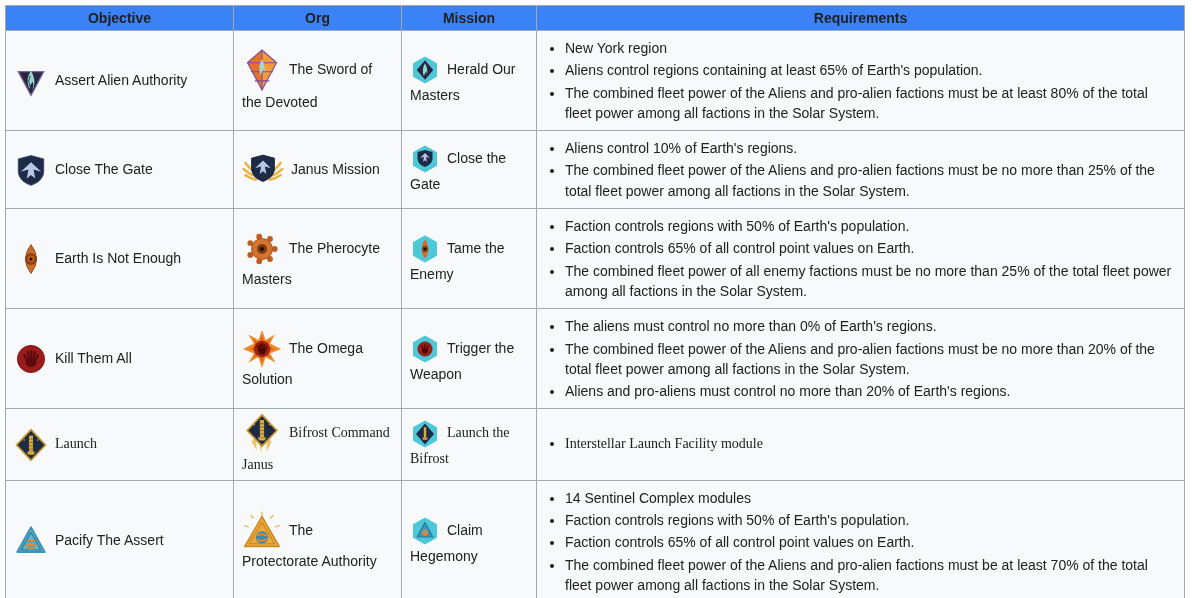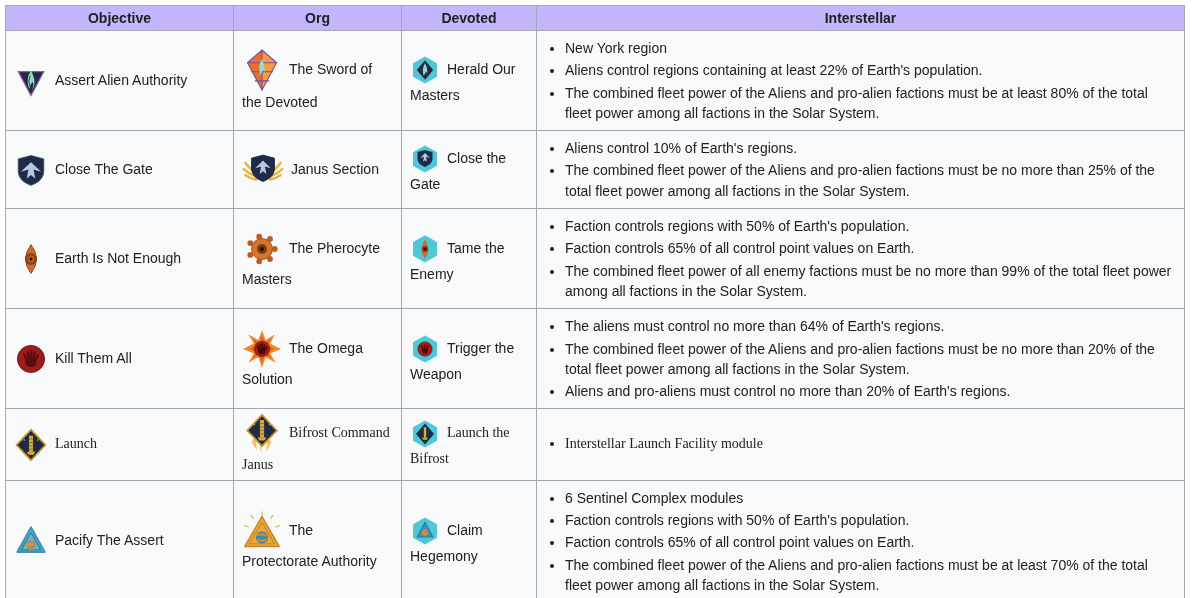--- a/index.html
+++ b/index.html
@@ -3,21 +3,21 @@
 <meta charset="utf-8">
 <style>
   html,body{margin:0;padding:0;background:#ffffff;}
   body{font-family:"Liberation Sans", sans-serif;color:#202122;}
   .page{width:1192px;height:598px;box-sizing:border-box;padding:5px;}
   table.wikitable{
     border-collapse:collapse;table-layout:fixed;width:1180px;height:588px;
     background:#f8f9fa;border:1px solid #a2a9b1;font-size:14px;
   }
   th,td{border:1px solid #a2a9b1;box-sizing:border-box;}
-  th{background:#c4b5fd;font-weight:bold;text-align:center;padding:4px 6px;height:23px;}
+  th{background:#3b82f6;font-weight:bold;text-align:center;padding:4px 6px;height:23px;}
   td{vertical-align:middle;padding:4px 8px;line-height:1.45;}
   tbody tr:nth-child(1){height:86px;}
   tbody tr:nth-child(2){height:64px;}
   tbody tr:nth-child(3){height:82px;}
   tbody tr:nth-child(4){height:83px;}
   tbody tr:nth-child(5){height:58px;font-family:Liberation Serif, serif;}
   tbody tr:nth-child(6){height:101px;}
   tbody tr:nth-child(7){height:88px;}
   .icon{display:inline-block;vertical-align:middle;margin-right:7px;}
   .icon svg{display:block;}
@@ -33,22 +33,22 @@
   <colgroup>
         <col style="width:228px">
         <col style="width:168px">
         <col style="width:135px">
         <col>
       </colgroup>
   <thead>
     <tr>
       <th>Objective</th>
       <th>Org</th>
-      <th>Devoted</th>
-      <th>Interstellar</th>
+      <th>Mission</th>
+      <th>Requirements</th>
     </tr>
   </thead>
   <tbody>
 
     <tr>
       <td>
         <span class="icon"><svg width="34" height="34" viewBox="0 0 40 40">
           <polygon points="20,37 5,9 35,9" fill="#2a2540" stroke="#7a68a0" stroke-width="1.5"></polygon>
           <path d="M20 8 Q13 18 18 29 Q19 24 22 21 Q24 26 20.5 31 Q28 23 20 8 Z" fill="#8fd8cf"></path>
           <path d="M19 14 Q16 20 18.5 26" stroke="#2a2540" stroke-width="1" fill="none"></path>
@@ -68,21 +68,21 @@
       <td>
         <span class="icon"><svg width="30" height="30" viewBox="0 0 40 40">
           <polygon points="20,2 36,11 36,29 20,38 4,29 4,11" fill="#4ec7d6"></polygon>
           <polygon points="20,7 31,20 20,33 9,20" fill="#2a2540"></polygon>
           <path d="M20 11 Q15 19 18.5 28 Q19.5 24 22 21.5 Q23.5 25 20.5 29 Q26 22 20 11 Z" fill="#8fd8cf"></path>
         </svg></span><span>Herald Our Masters</span>
       </td>
       <td class="req">
         <ul>
           <li>New York region</li>
-          <li>Aliens control regions containing at least 22% of Earth's population.</li>
+          <li>Aliens control regions containing at least 65% of Earth's population.</li>
           <li>The combined fleet power of the Aliens and pro-alien factions must be at least 80% of the total fleet power among all factions in the Solar System.</li>
         </ul>
       </td>
     </tr>
 
     <tr>
       <td>
         <span class="icon"><svg width="34" height="34" viewBox="0 0 40 40">
           <path d="M20 3 L35 7 V21 C35 30 28 35.5 20 38 C12 35.5 5 30 5 21 V7 Z" fill="#1d2b47" stroke="#39486b"></path>
           <path d="M20 11 L8 22 L17 19.5 L15 30 L20 26 L25 30 L23 19.5 L32 22 Z" fill="#b9c7e6"></path>
@@ -94,21 +94,21 @@
           <g stroke="#e9b440" stroke-width="3" stroke-linecap="round" fill="none">
             <path d="M4 14 Q10 22 16 25"></path>
                   <path d="M2 21 Q9 27 15 29"></path>
                   <path d="M4 28 Q10 32 16 33"></path>
             <path d="M44 14 Q38 22 32 25"></path>
                   <path d="M46 21 Q39 27 33 29"></path>
                   <path d="M44 28 Q38 32 32 33"></path>
           </g>
           <path d="M24 5 L37 8.5 V20 C37 27.5 31.5 32.5 24 35 C16.5 32.5 11 27.5 11 20 V8.5 Z" fill="#1d2b47" stroke="#0f1830"></path>
           <path d="M24 11 L15 20 L21.8 18 L20.2 26.5 L24 23.5 L27.8 26.5 L26.2 18 L33 20 Z" fill="#b9c7e6"></path>
-        </svg></span><span>Janus Section</span>
+        </svg></span><span>Janus Mission</span>
       </td>
       <td>
         <span class="icon"><svg width="30" height="30" viewBox="0 0 40 40">
           <polygon points="20,2 36,11 36,29 20,38 4,29 4,11" fill="#4ec7d6"></polygon>
           <path d="M20 8 L30 10.5 V19 C30 24.5 26.5 28 20 30.5 C13.5 28 10 24.5 10 19 V10.5 Z" fill="#1d2b47"></path>
           <path d="M20 12 L13.5 18.5 L18.5 17 L17.5 23.5 L20 21.5 L22.5 23.5 L21.5 17 L26.5 18.5 Z" fill="#b9c7e6"></path>
         </svg></span><span>Close the Gate</span>
       </td>
       <td class="req">
         <ul>
@@ -149,21 +149,21 @@
           <polygon points="20,2 36,11 36,29 20,38 4,29 4,11" fill="#4ec7d6"></polygon>
           <path d="M20 7 Q29 20 20 33 Q11 20 20 7 Z" fill="#cc6c2c"></path>
           <circle cx="20" cy="20" r="4" fill="#7a3c14"></circle>
           <circle cx="20" cy="20" r="1.6" fill="#1e0e05"></circle>
         </svg></span><span>Tame the Enemy</span>
       </td>
       <td class="req">
         <ul>
           <li>Faction controls regions with 50% of Earth's population.</li>
           <li>Faction controls 65% of all control point values on Earth.</li>
-          <li>The combined fleet power of all enemy factions must be no more than 99% of the total fleet power among all factions in the Solar System.</li>
+          <li>The combined fleet power of all enemy factions must be no more than 25% of the total fleet power among all factions in the Solar System.</li>
         </ul>
       </td>
     </tr>
 
     <tr>
       <td>
         <span class="icon"><svg width="34" height="34" viewBox="0 0 40 40">
           <circle cx="20" cy="20" r="16" fill="#9c1c1c" stroke="#701010"></circle>
           <g fill="#5c0c0c">
             <ellipse cx="20" cy="24" rx="6.5" ry="5.5"></ellipse>
@@ -197,21 +197,21 @@
           <g fill="#4a0808">
             <ellipse cx="20" cy="22.5" rx="4" ry="3.4"></ellipse>
             <rect x="15.4" y="14.5" width="1.9" height="6.5" rx="0.95" transform="rotate(-16 16.35 17.75)"></rect>
             <rect x="19" y="13" width="1.9" height="7.5" rx="0.95"></rect>
             <rect x="22.4" y="14.5" width="1.9" height="6.5" rx="0.95" transform="rotate(16 23.35 17.75)"></rect>
           </g>
         </svg></span><span>Trigger the Weapon</span>
       </td>
       <td class="req">
         <ul>
-          <li>The aliens must control no more than 64% of Earth's regions.</li>
+          <li>The aliens must control no more than 0% of Earth's regions.</li>
           <li>The combined fleet power of the Aliens and pro-alien factions must be no more than 20% of the total fleet power among all factions in the Solar System.</li>
           <li>Aliens and pro-aliens must control no more than 20% of Earth's regions.</li>
         </ul>
       </td>
     </tr>
 
     <tr>
       <td>
         <span class="icon"><svg width="34" height="34" viewBox="0 0 40 40">
           <polygon points="20,2 37,20 20,38 3,20" fill="#1d2b47" stroke="#c9992f" stroke-width="2"></polygon>
@@ -279,21 +279,21 @@
       <td>
         <span class="icon"><svg width="30" height="30" viewBox="0 0 40 40">
           <polygon points="20,2 36,11 36,29 20,38 4,29 4,11" fill="#4ec7d6"></polygon>
           <path d="M20 8.5 L30.5 28 H9.5 Z" fill="#3d93b5" stroke="#2e7d9c" stroke-width="1.5" stroke-linejoin="round"></path>
           <circle cx="20" cy="22" r="4.2" fill="#e08a36"></circle>
           <path d="M16.5 20.8 Q20 19 23.5 21.2" stroke="#4aa8c4" stroke-width="1.5" fill="none"></path>
         </svg></span><span>Claim Hegemony</span>
       </td>
       <td class="req">
         <ul>
-          <li>6 Sentinel Complex modules</li>
+          <li>14 Sentinel Complex modules</li>
           <li>Faction controls regions with 50% of Earth's population.</li>
           <li>Faction controls 65% of all control point values on Earth.</li>
           <li>The combined fleet power of the Aliens and pro-alien factions must be at least 70% of the total fleet power among all factions in the Solar System.</li>
         </ul>
       </td>
     </tr>
 
   </tbody>
 </table>
 </div>

